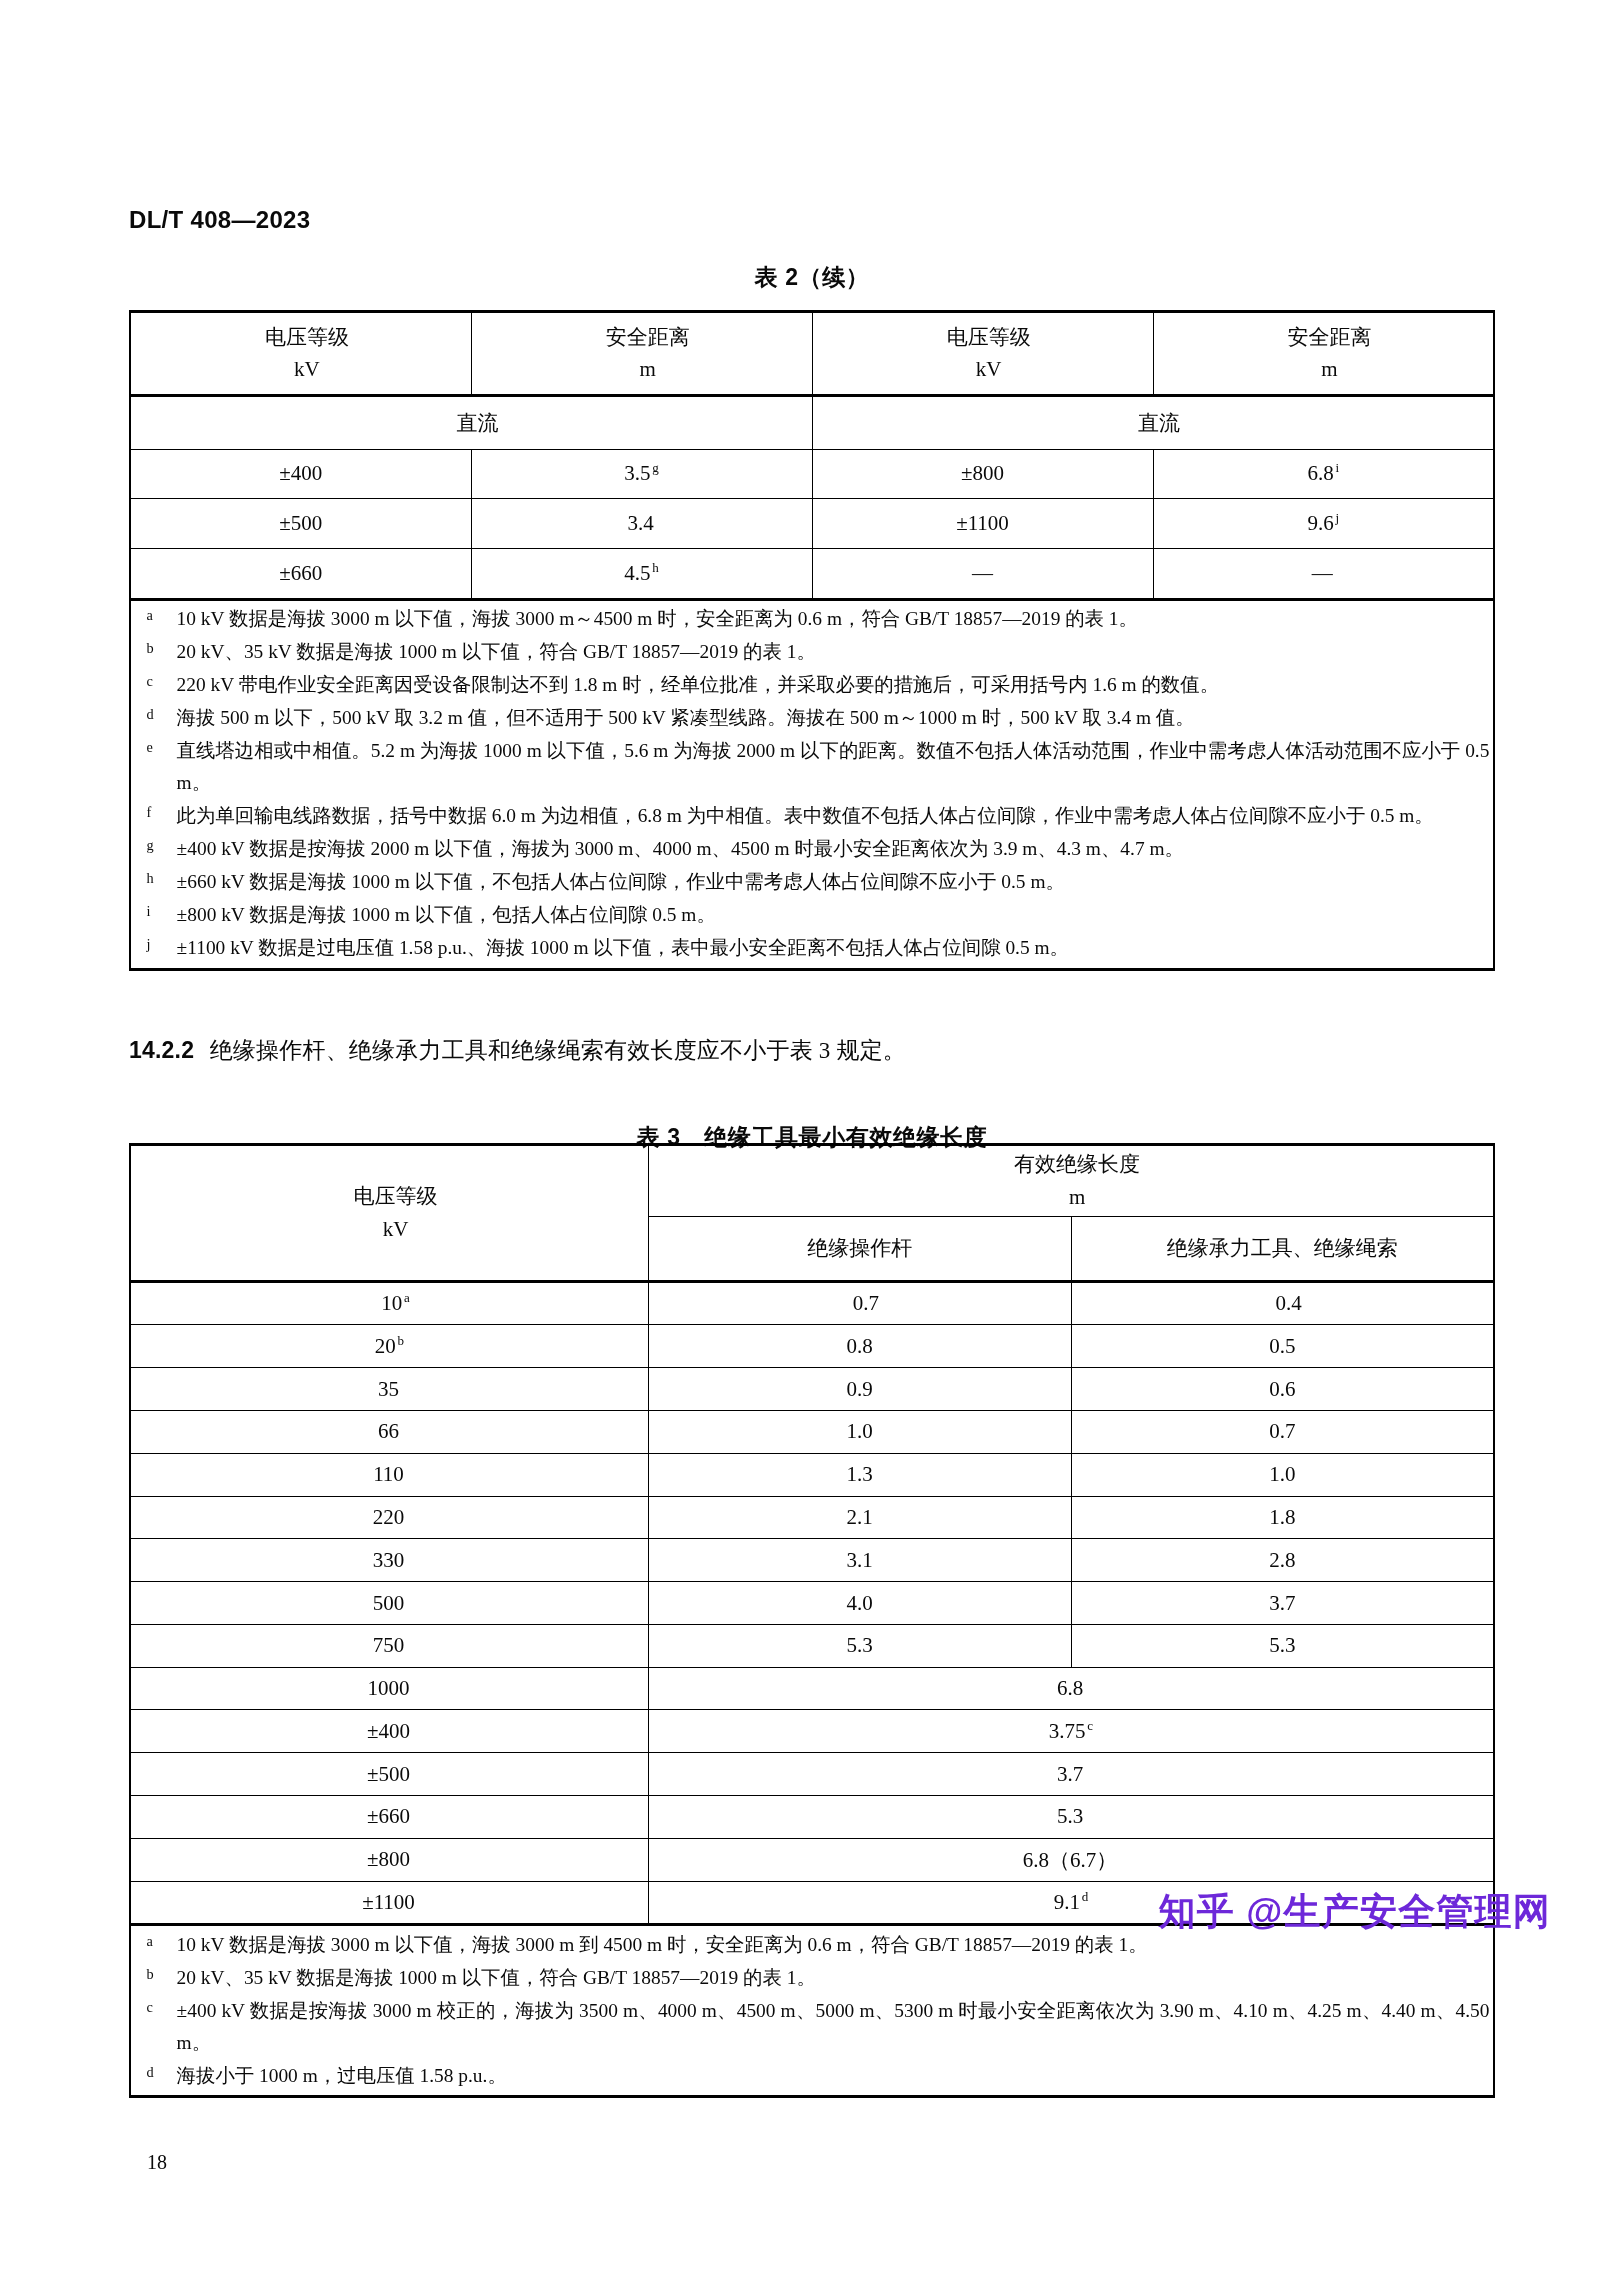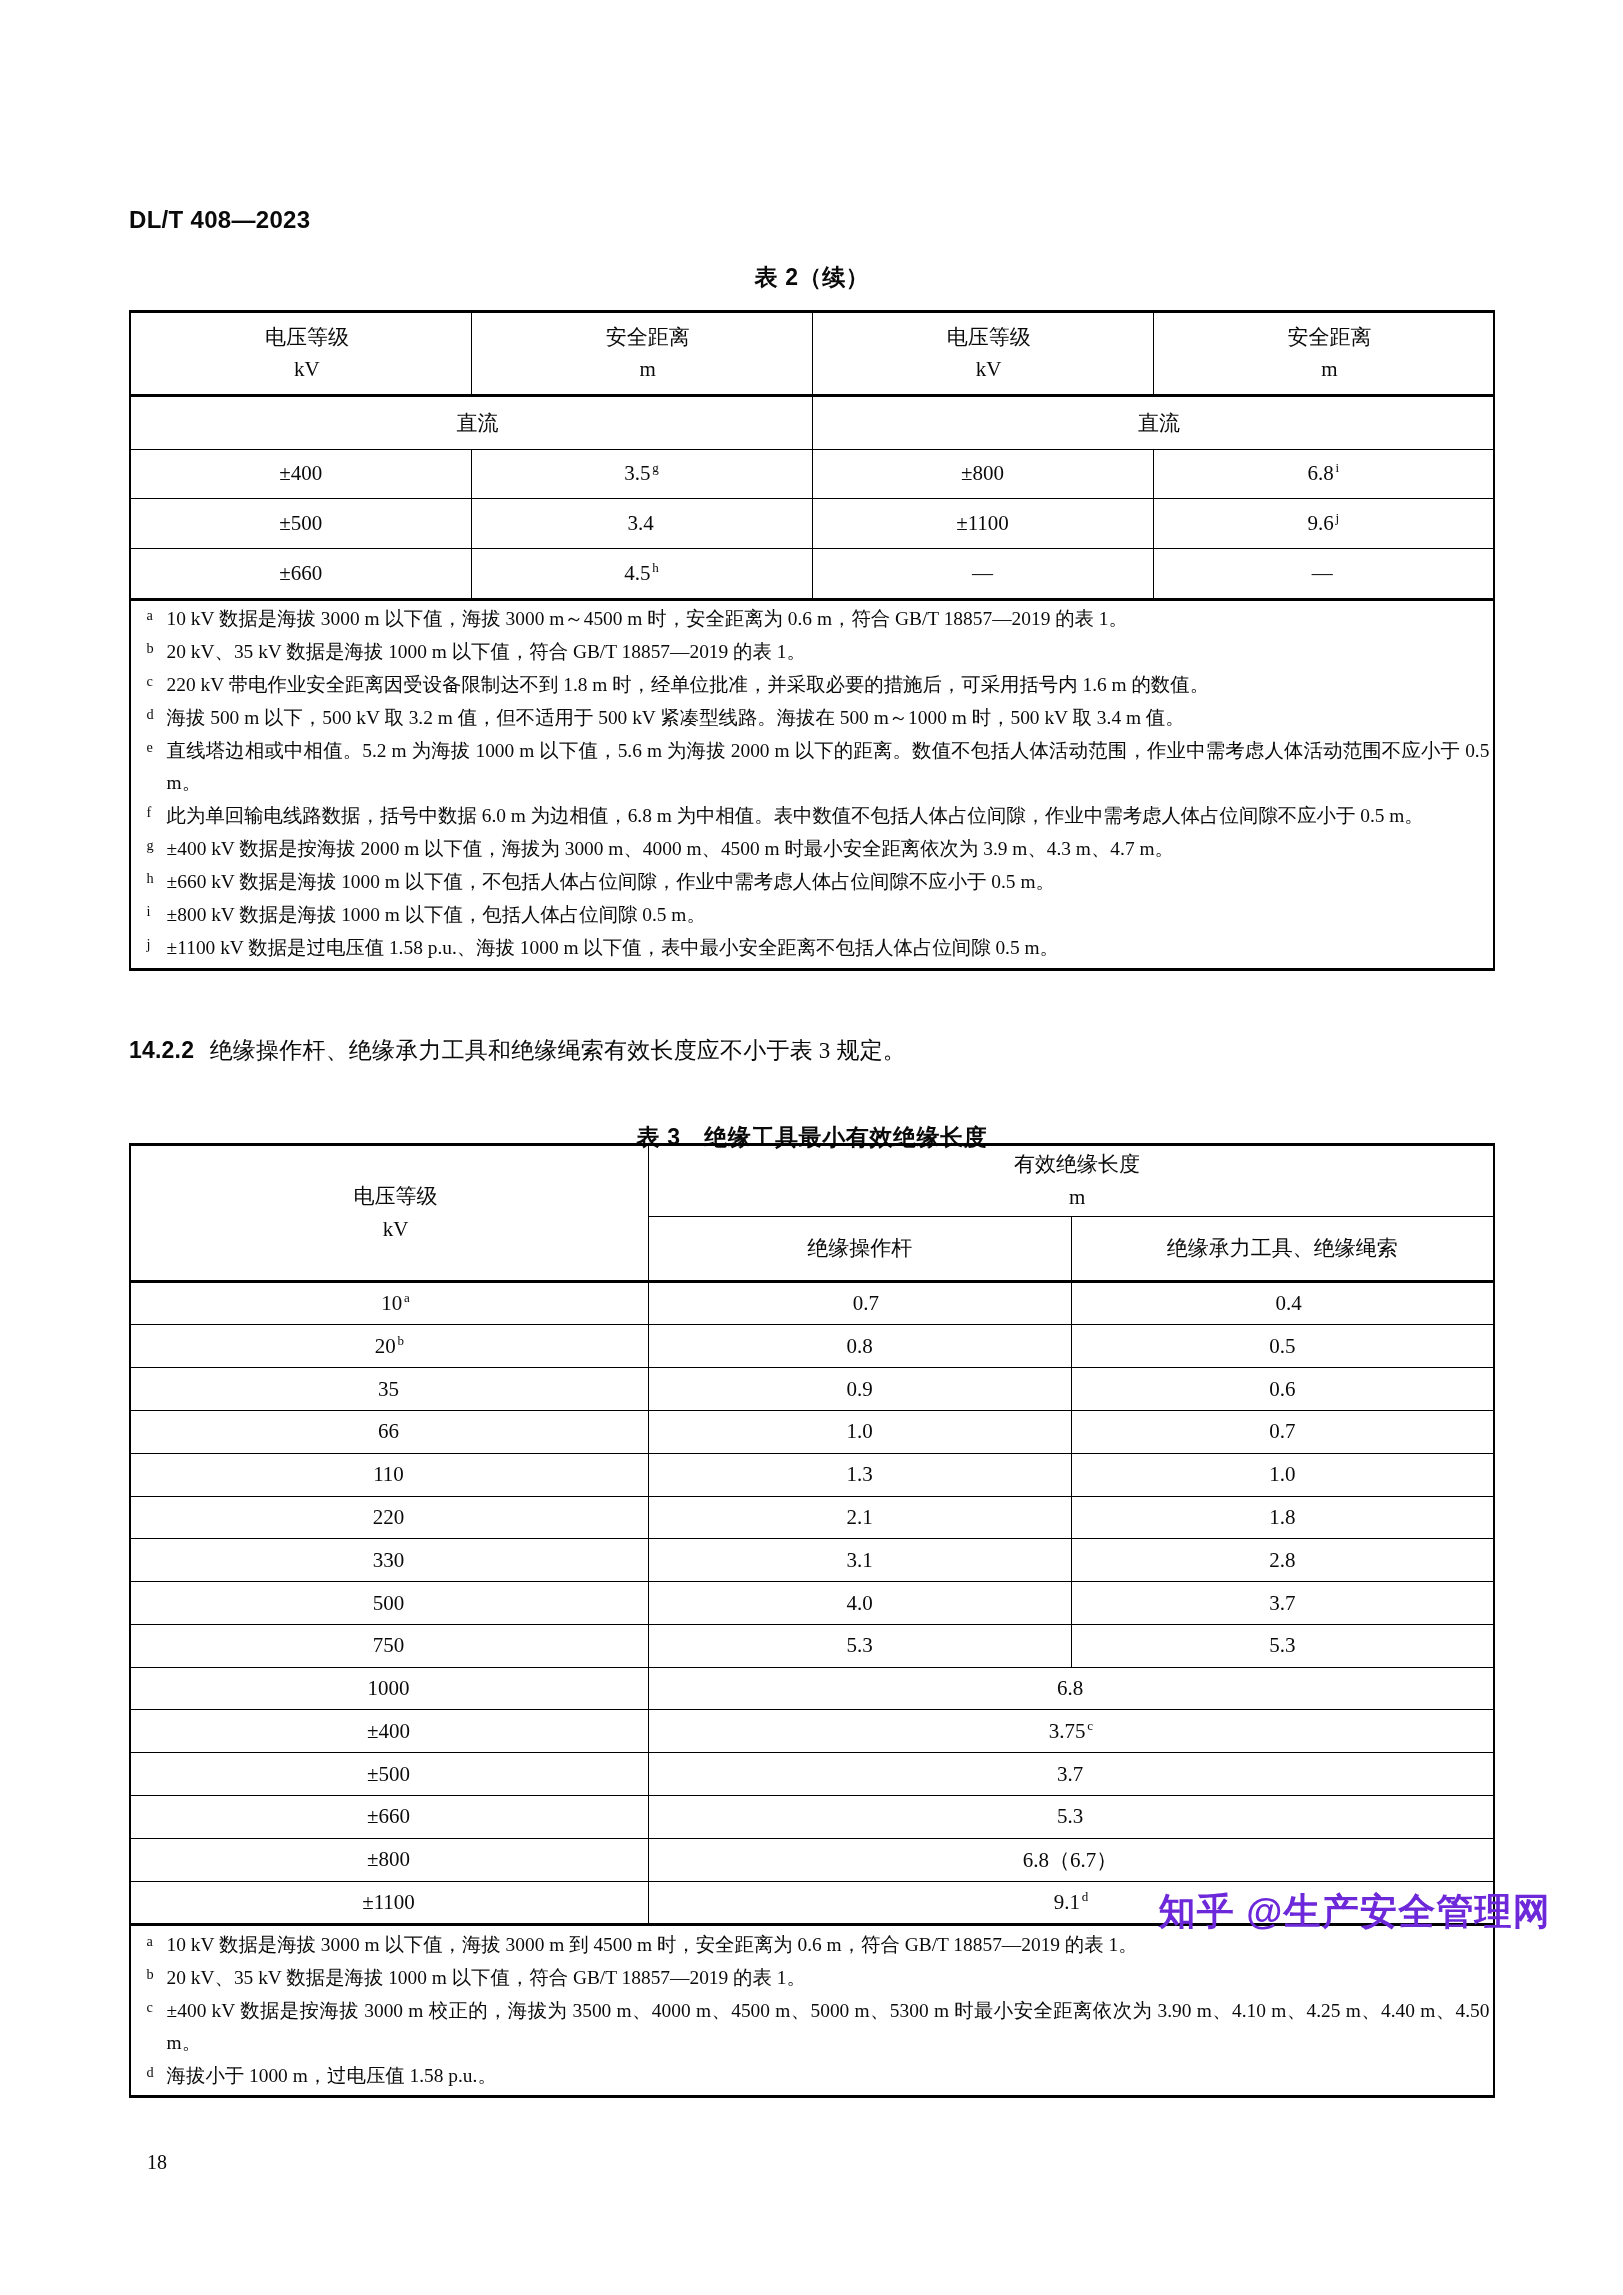--- a/index.html
+++ b/index.html
@@ -95,20 +95,21 @@
     font-size: 14.3px;
     padding-top: 1.2px;
     text-align: left;
     padding-left: 12px;
     box-sizing: border-box;
   }
   .note-text {
     flex: 1 1 auto;
     text-align: justify;
     text-justify: inter-ideograph;
+    margin-left: 10px;
   }
 
   
   .clause {
     font-size: 23px;
     letter-spacing: 0.2px;
     white-space: nowrap;
   }
   .clause .num {
     font-family: "Liberation Sans", "DejaVu Sans", sans-serif;

